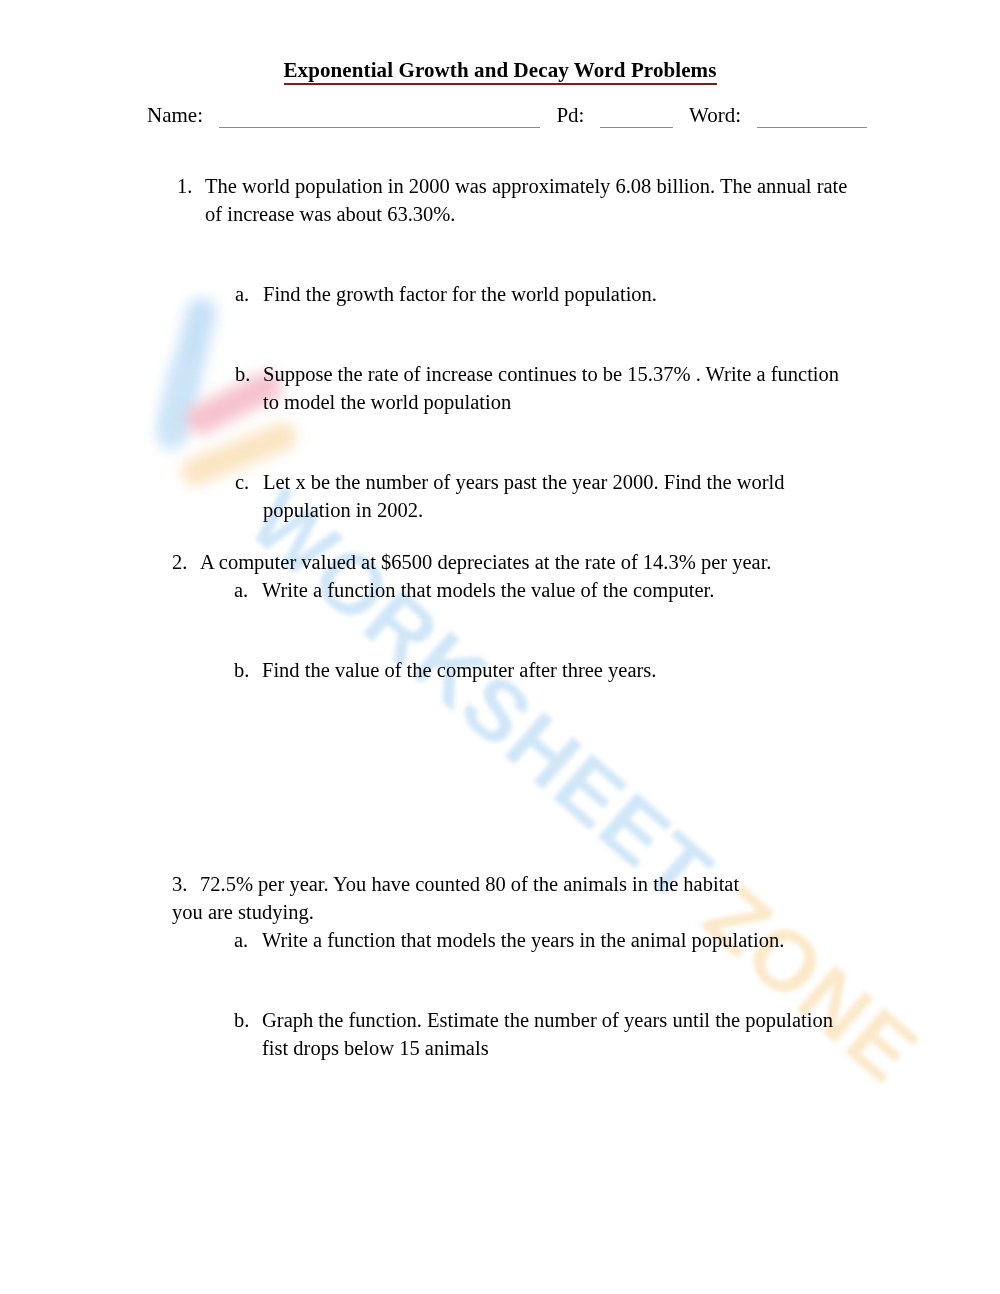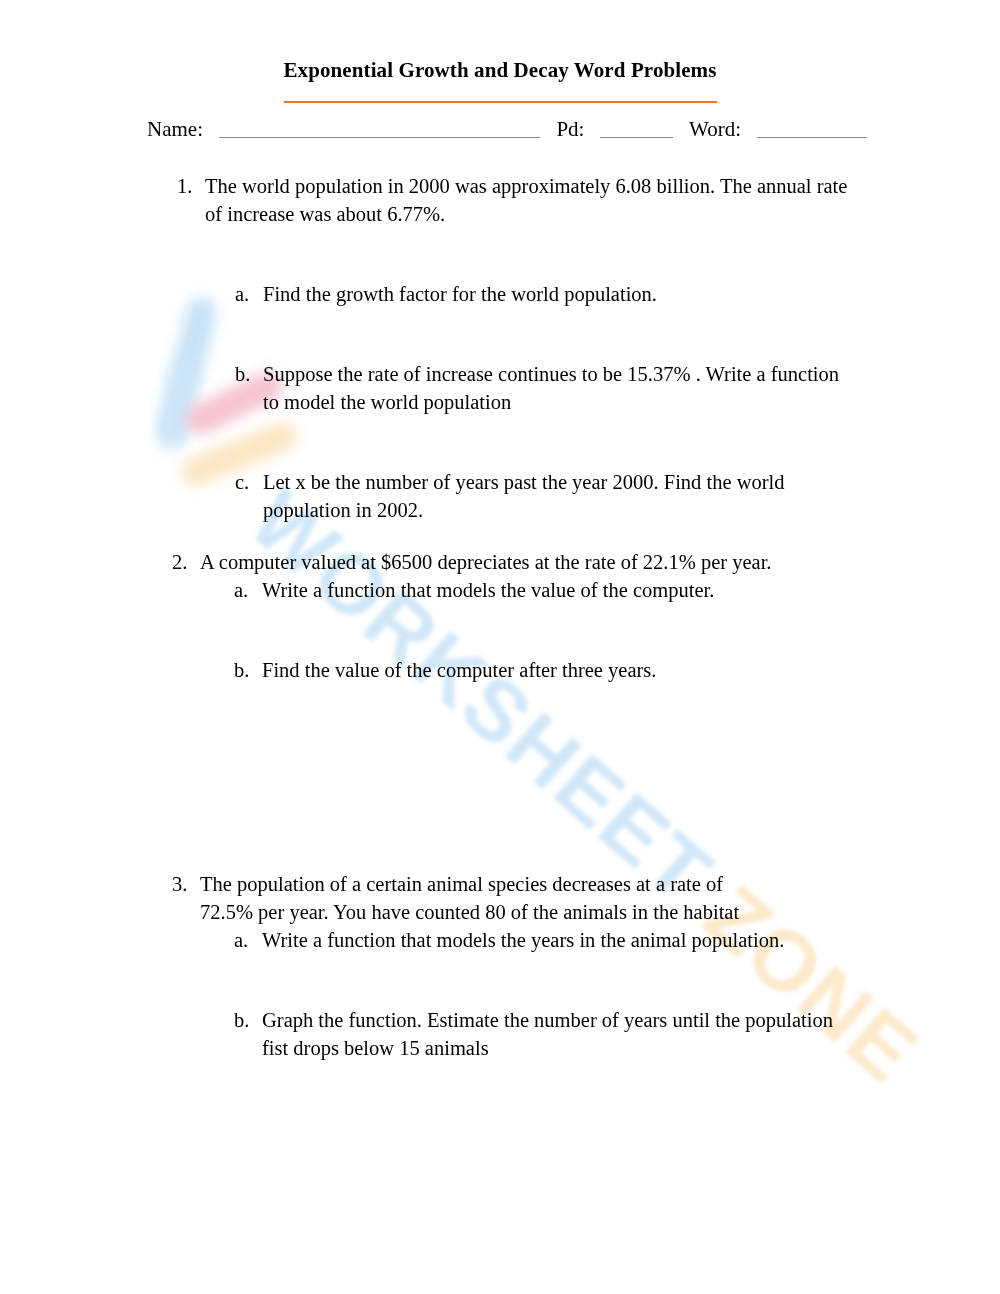--- a/index.html
+++ b/index.html
@@ -95,32 +95,32 @@
     position: absolute;
     left: 0;
     top: 58px;
     width: 1000px;
     text-align: center;
     font-weight: bold;
     font-size: 21px;
     letter-spacing: 0.1px;
   }
   #doc-title span {
-    border-bottom: 2px solid #f97316;
-    padding-bottom: 19px;
+    border-bottom: 2px solid #7f1d1d;
+    padding-bottom: 1px;
   }
 
   #info-line {
     position: absolute;
     left: 147px;
-    top: 117px;
+    top: 103px;
     width: 720px;
     font-size: 21px;
     display: flex;
-    align-items: center;
+    align-items: flex-end;
     white-space: nowrap;
     gap: 16px;
   }
   .rule {
     display: inline-block;
     border-bottom: 1.5px solid #8a8a8a;
     height: 15px;
     vertical-align: baseline;
   }
   #name-rule  { width: 345px; }
@@ -179,21 +179,21 @@
       <span class="rule" id="name-rule"></span>
       <span>Pd:</span>
       <span class="rule" id="pd-rule"></span>
       <span>Word:</span>
       <span class="rule" id="date-rule"></span>
   </div>
 
   <div class="problem" id="problem-1">
     <div class="prob-row">
       <span class="marker num-marker">1.</span>
-      <span class="body-text">The world population in 2000 was approximately 6.08 billion. The annual rate of increase was about 6.77%.</span>
+      <span class="body-text">The world population in 2000 was approximately 6.08 billion. The annual rate of increase was about 63.30%.</span>
     </div>
     <div class="sub-gap"></div>
     <div id="p1-sub">
       <div class="prob-row">
         <span class="marker let-marker">a.</span>
         <span class="body-text">Find the growth factor for the world population.</span>
       </div>
       <div class="sub-gap"></div>
       <div class="prob-row">
         <span class="marker let-marker">b.</span>
@@ -203,43 +203,45 @@
       <div class="prob-row">
         <span class="marker let-marker">c.</span>
         <span class="body-text">Let x be the number of years past the year 2000. Find the world population in 2002.</span>
       </div>
     </div>
   </div>
 
   <div class="problem" id="problem-2">
     <div class="prob-row">
       <span class="marker num-marker">2.</span>
-      <span class="body-text">A computer valued at $6500 depreciates at the rate of 22.1% per year.</span>
+      <span class="body-text">A computer valued at $6500 depreciates at the rate of 14.3% per year.</span>
     </div>
     <div id="p2-sub">
       <div class="prob-row">
         <span class="marker let-marker">a.</span>
         <span class="body-text">Write a function that models the value of the computer.</span>
       </div>
       <div class="sub-gap"></div>
       <div class="prob-row">
         <span class="marker let-marker">b.</span>
         <span class="body-text">Find the value of the computer after three years.</span>
       </div>
     </div>
   </div>
 
   <div class="problem" id="problem-3">
     <div class="prob-row">
       <span class="marker num-marker">3.</span>
       <span class="body-text">
-        <span class="hang-line">The population of a certain animal species decreases at a rate of</span>
         <span class="hang-line">72.5% per year. You have counted 80 of the animals in the habitat</span>
       </span>
     </div>
+    <div>
+      <span>you are studying.</span>
+    </div>
     <div id="p3-sub">
       <div class="prob-row">
         <span class="marker let-marker">a.</span>
         <span class="body-text">Write a function that models the years in the animal population.</span>
       </div>
       <div class="sub-gap"></div>
       <div class="prob-row">
         <span class="marker let-marker">b.</span>
         <span class="body-text">Graph the function. Estimate the number of years until the population fist drops below 15 animals</span>
       </div>

